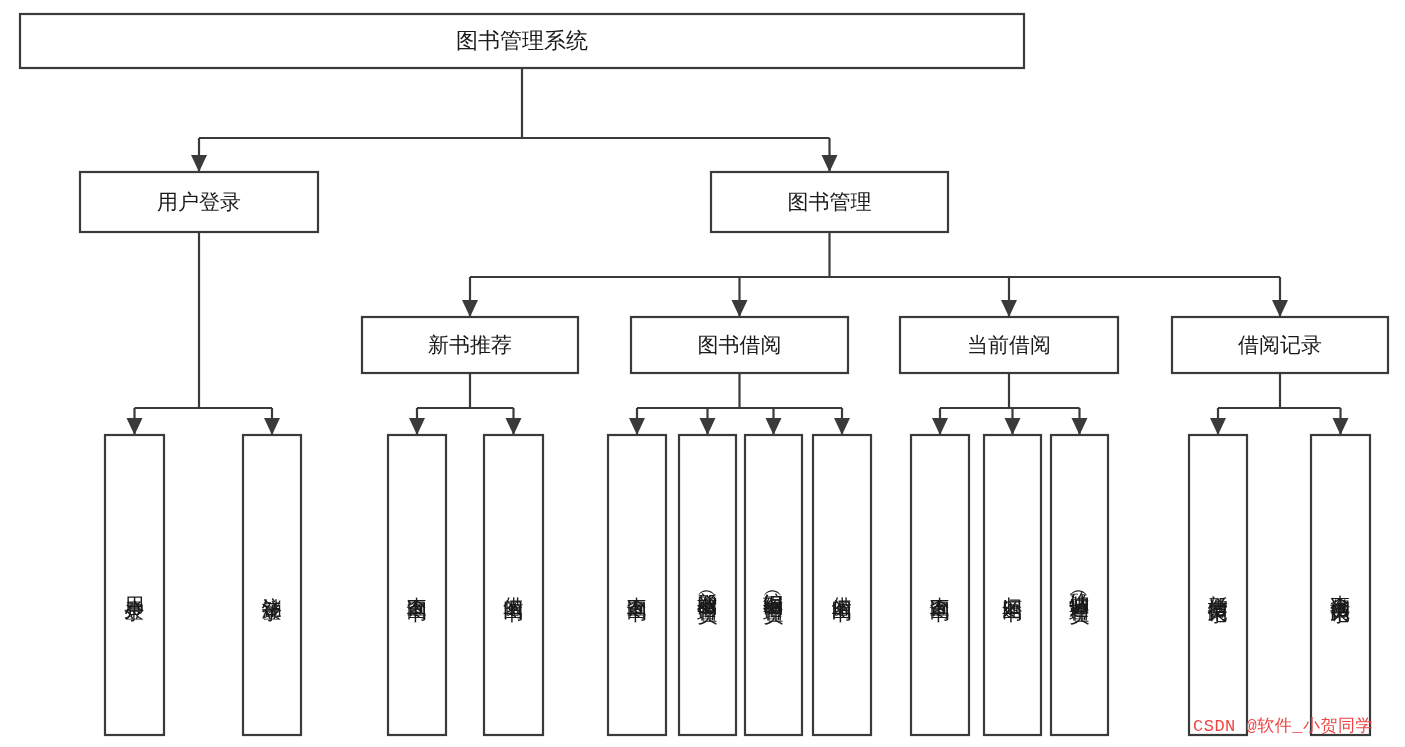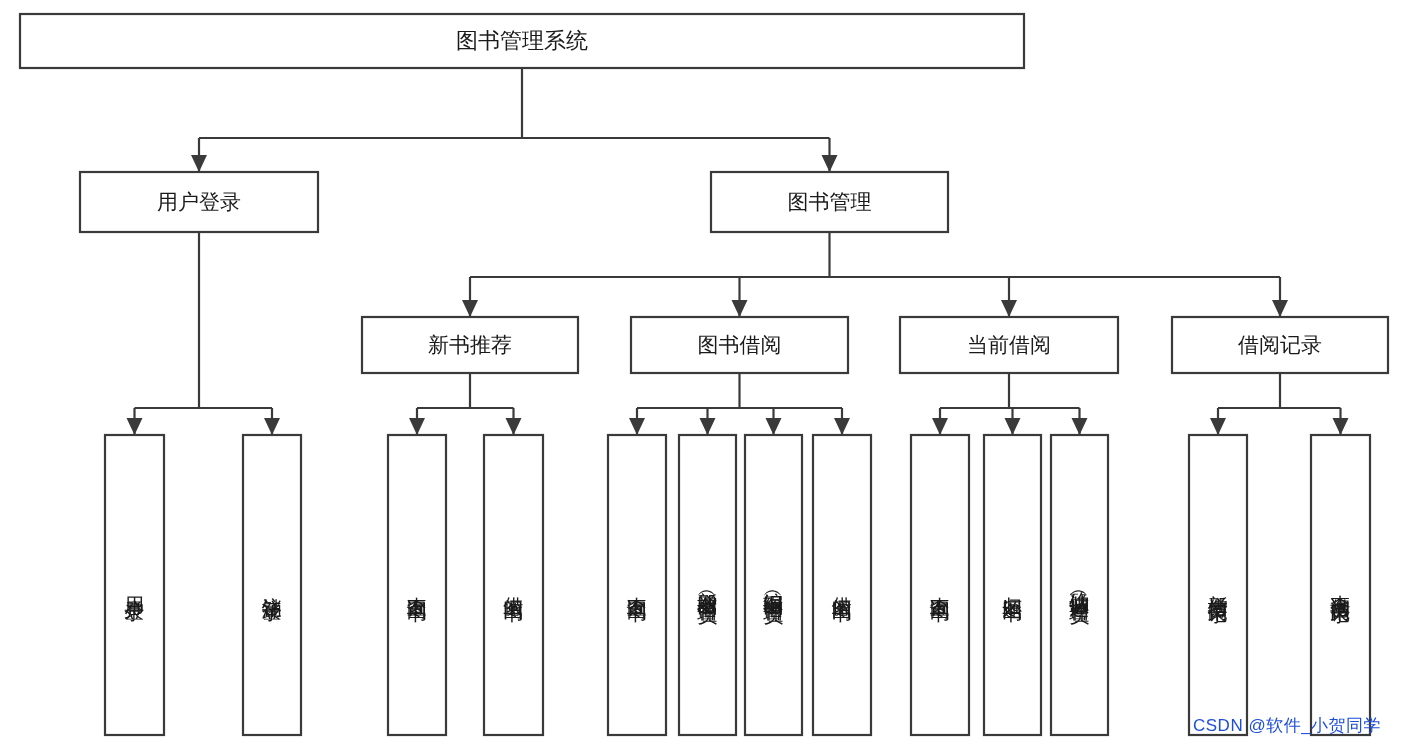--- a/index.html
+++ b/index.html
@@ -70,23 +70,23 @@
     font-family: "Liberation Sans", "DejaVu Sans", sans-serif;
     font-size: 20px;
     line-height: 1.12;
     letter-spacing: 2px;
     color: #1a1a1a;
     white-space: nowrap;
     text-align: center;
   }
   .watermark {
     position: absolute;
-    font-family: Liberation Sans, sans-serif;
+    font-family: Liberation Mono, monospace;
     font-size: 17px;
-    color: #1d4ed8;
+    color: #ef4444;
     letter-spacing: 0.5px;
     white-space: nowrap;
     user-select: none;
   }
 </style>
 </head>
 <body>
 
 <div id="diagram-root">
 

